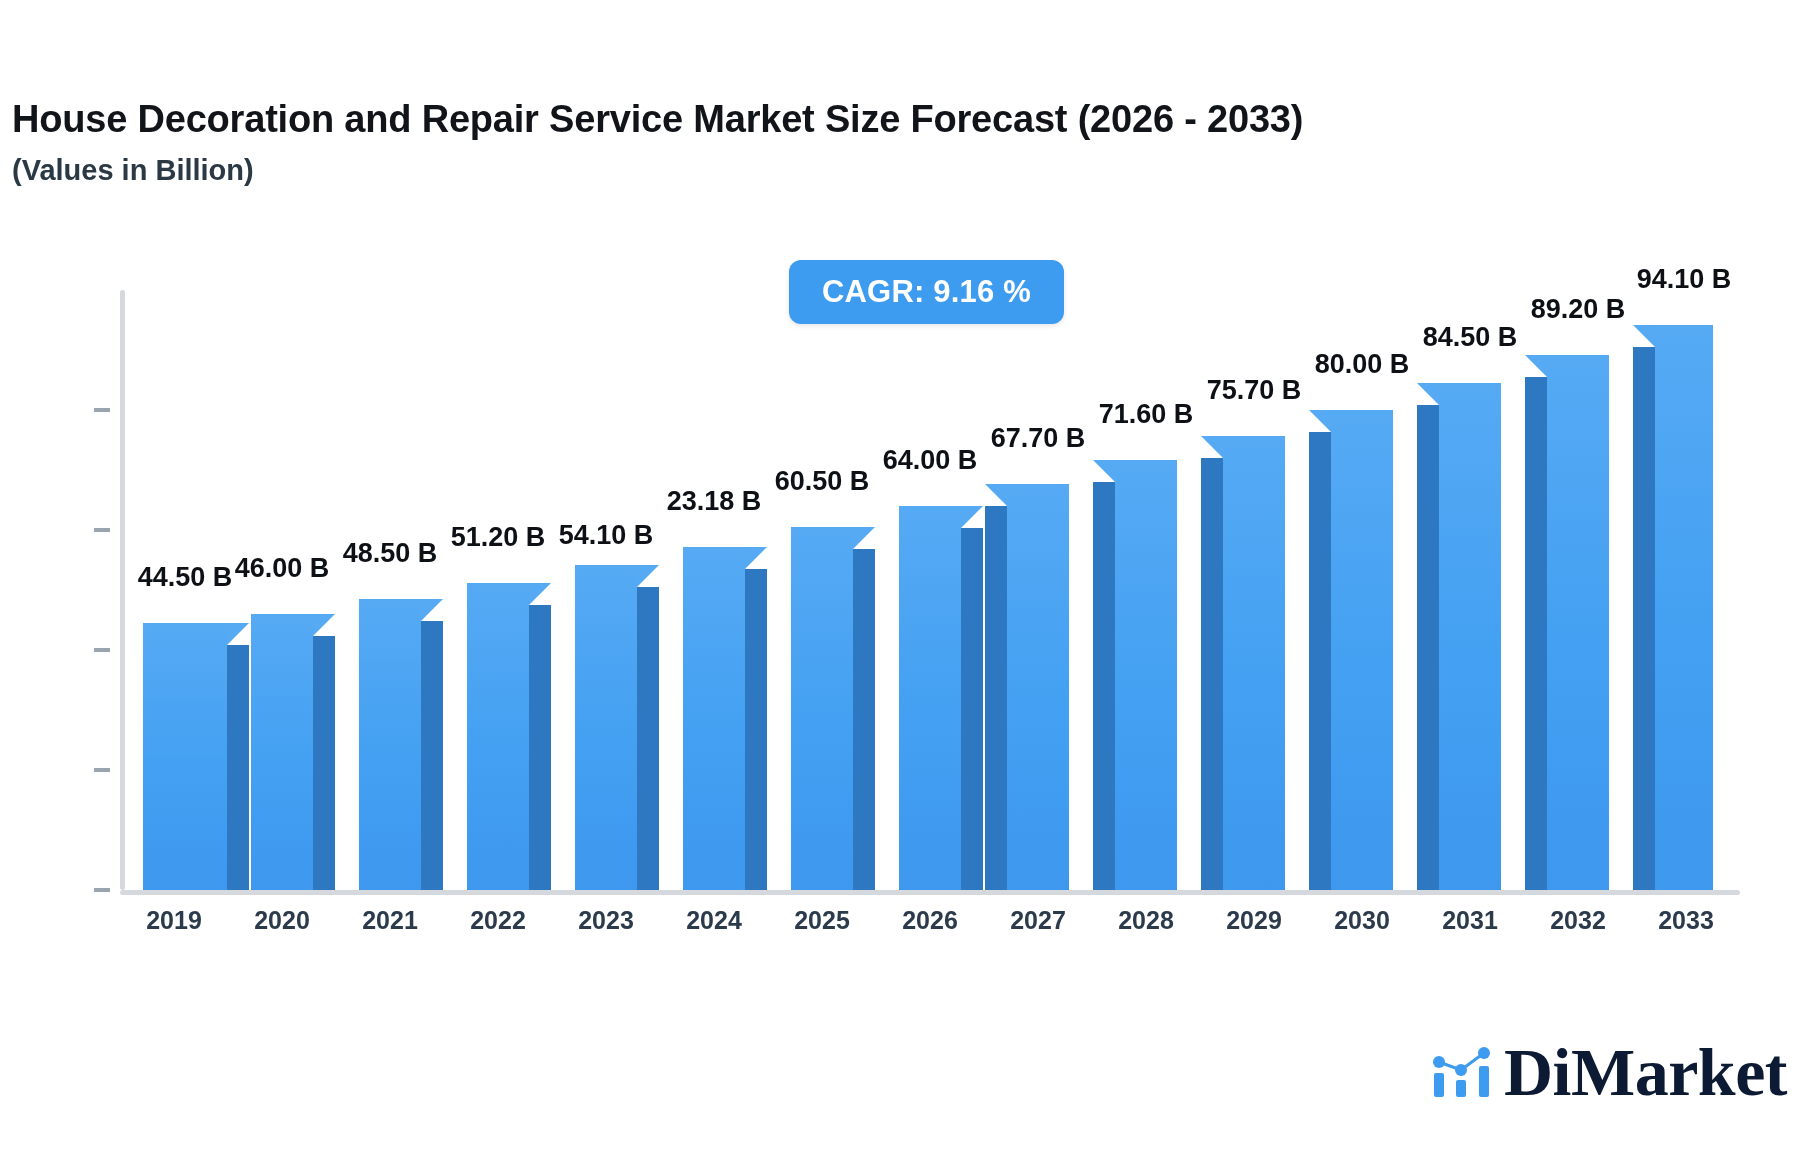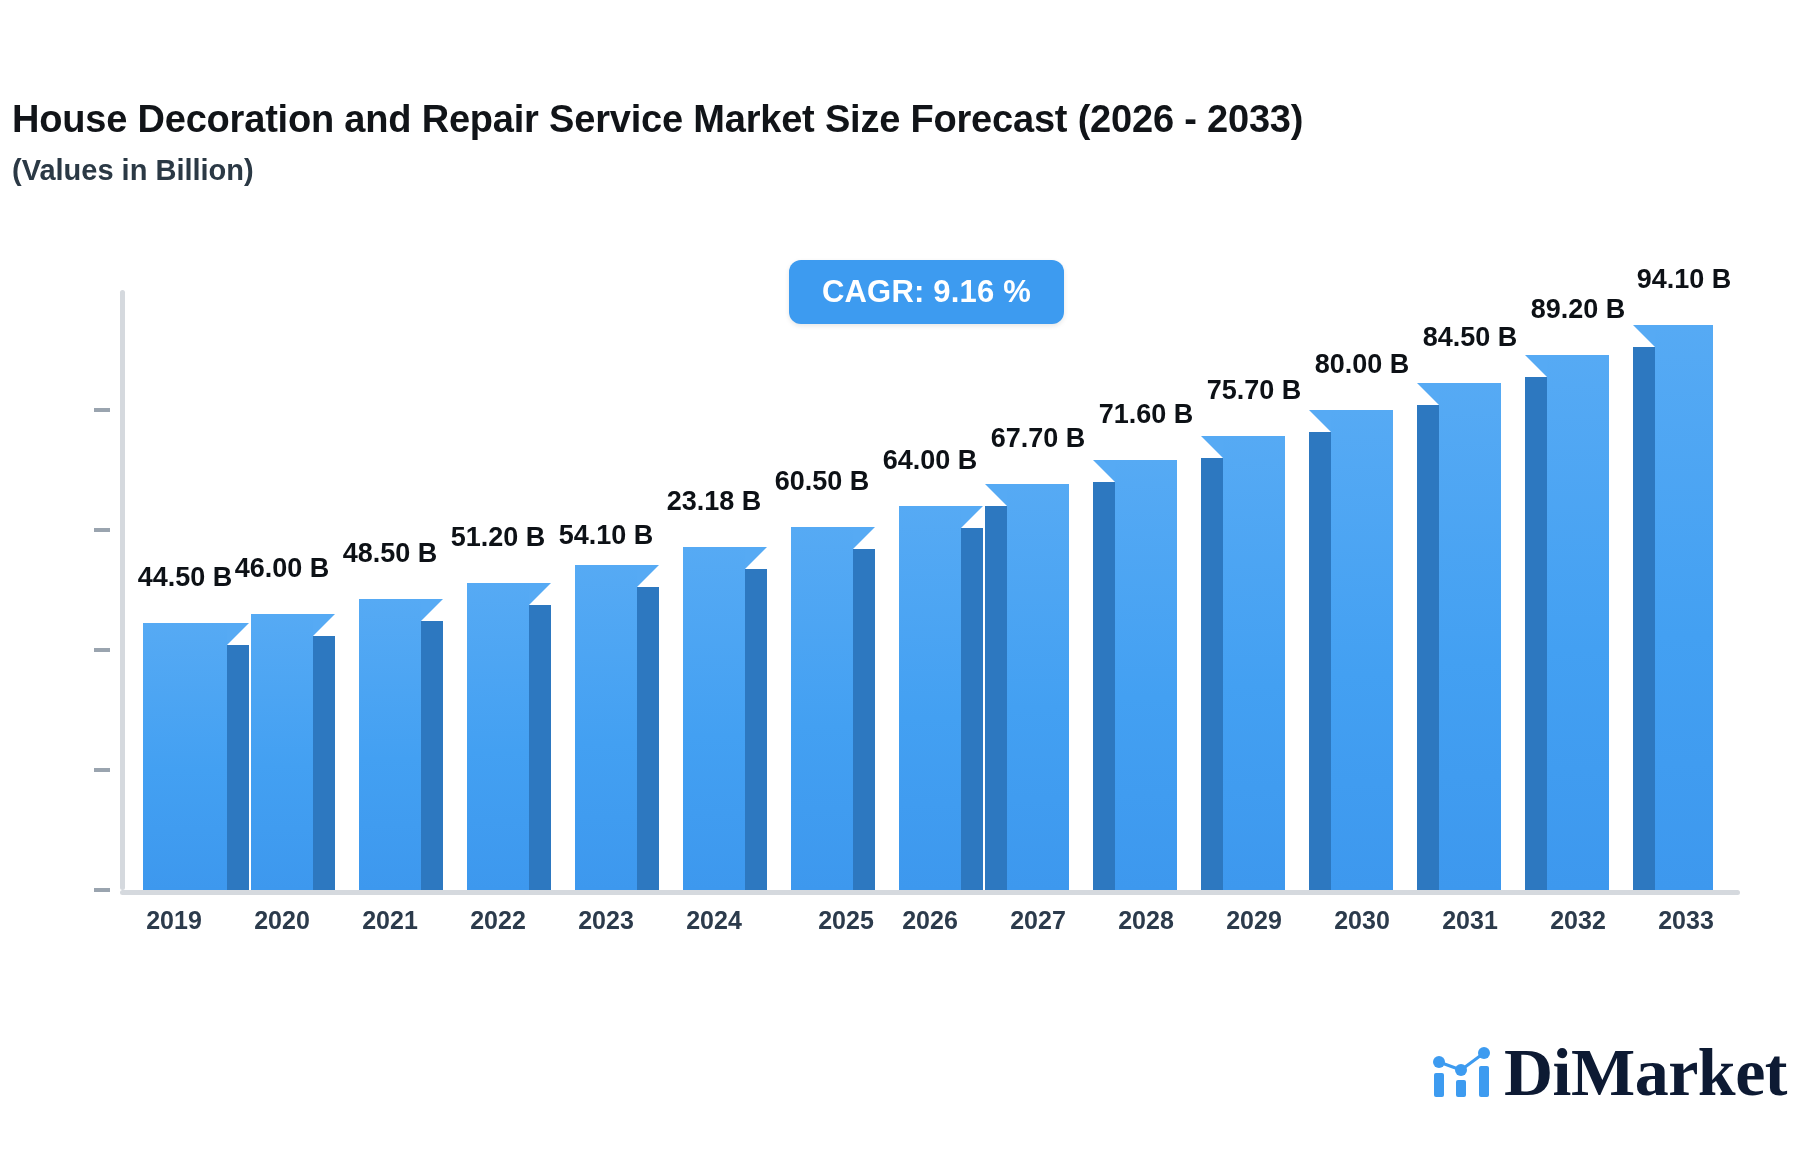--- a/index.html
+++ b/index.html
@@ -332,21 +332,21 @@
           <div class="bar-value-label">94.10 B</div>
         </div>
       </div>
     <div id="x-ticks">
         <div class="x-tick-label" style="left: 54px;">2019</div>
         <div class="x-tick-label" style="left: 162px;">2020</div>
         <div class="x-tick-label" style="left: 270px;">2021</div>
         <div class="x-tick-label" style="left: 378px;">2022</div>
         <div class="x-tick-label" style="left: 486px;">2023</div>
         <div class="x-tick-label" style="left: 594px;">2024</div>
-        <div class="x-tick-label" style="left: 702px; margin-left: 24px;">2025</div>
+        <div class="x-tick-label" style="left: 702px;">2025</div>
         <div class="x-tick-label" style="left: 810px;">2026</div>
         <div class="x-tick-label" style="left: 918px;">2027</div>
         <div class="x-tick-label" style="left: 1026px;">2028</div>
         <div class="x-tick-label" style="left: 1134px;">2029</div>
         <div class="x-tick-label" style="left: 1242px;">2030</div>
         <div class="x-tick-label" style="left: 1350px;">2031</div>
         <div class="x-tick-label" style="left: 1458px;">2032</div>
         <div class="x-tick-label" style="left: 1566px;">2033</div>
       </div>
   </div>

